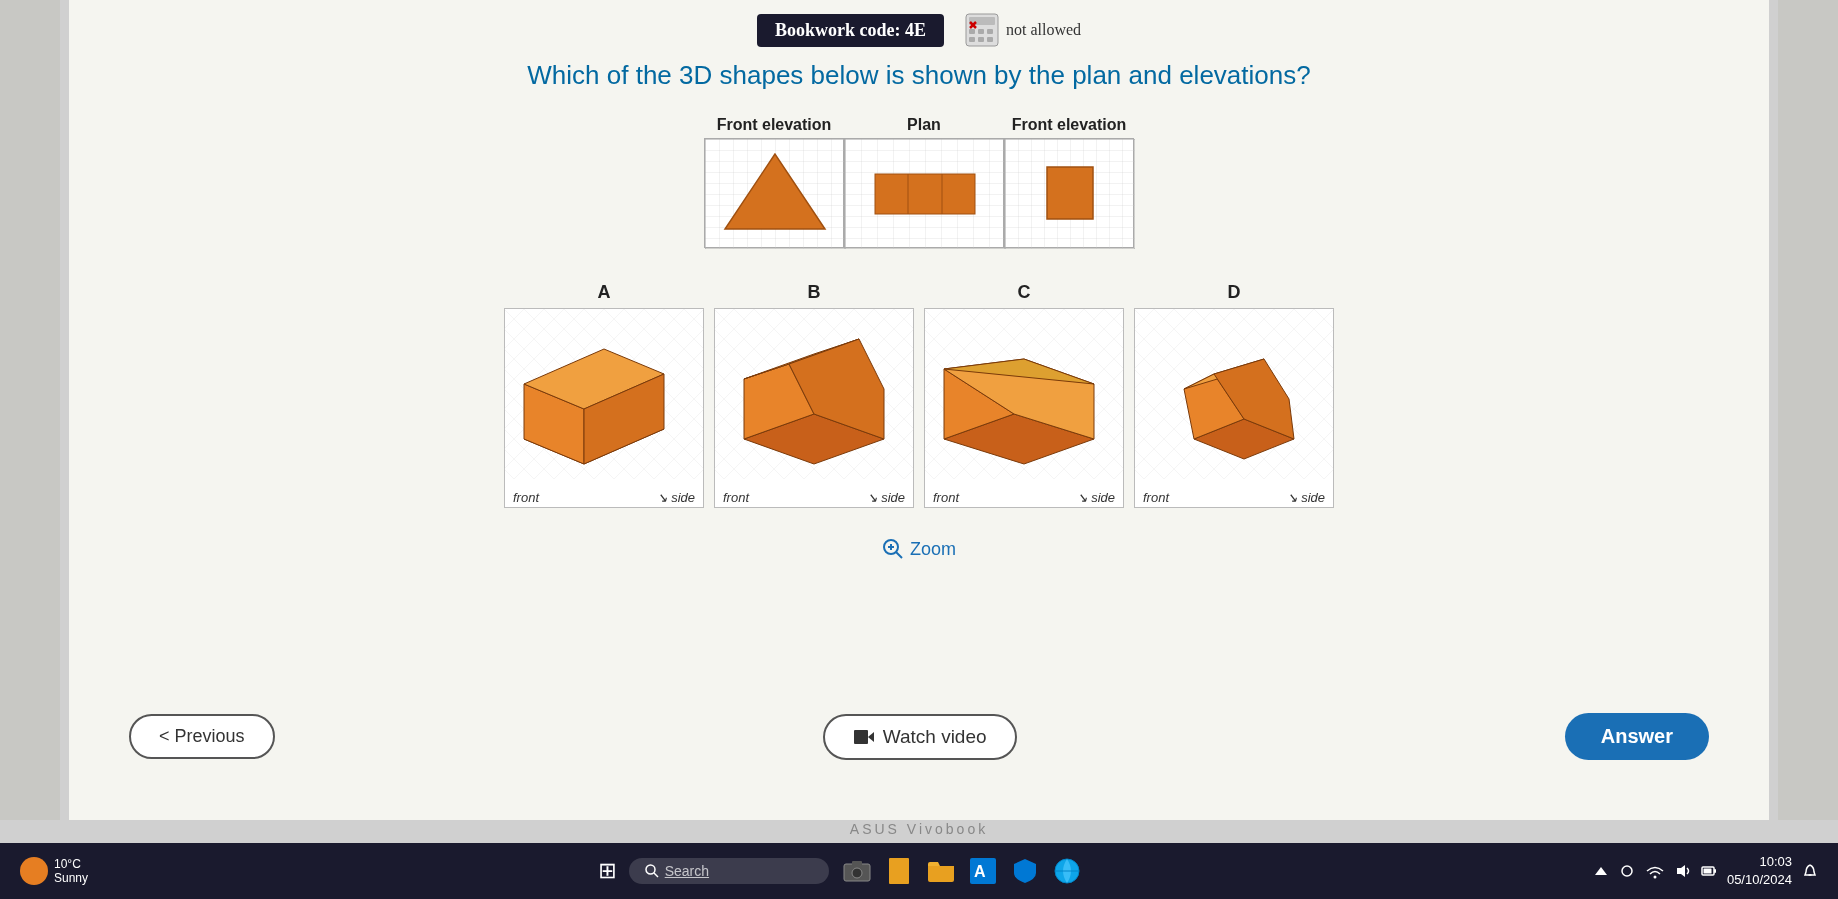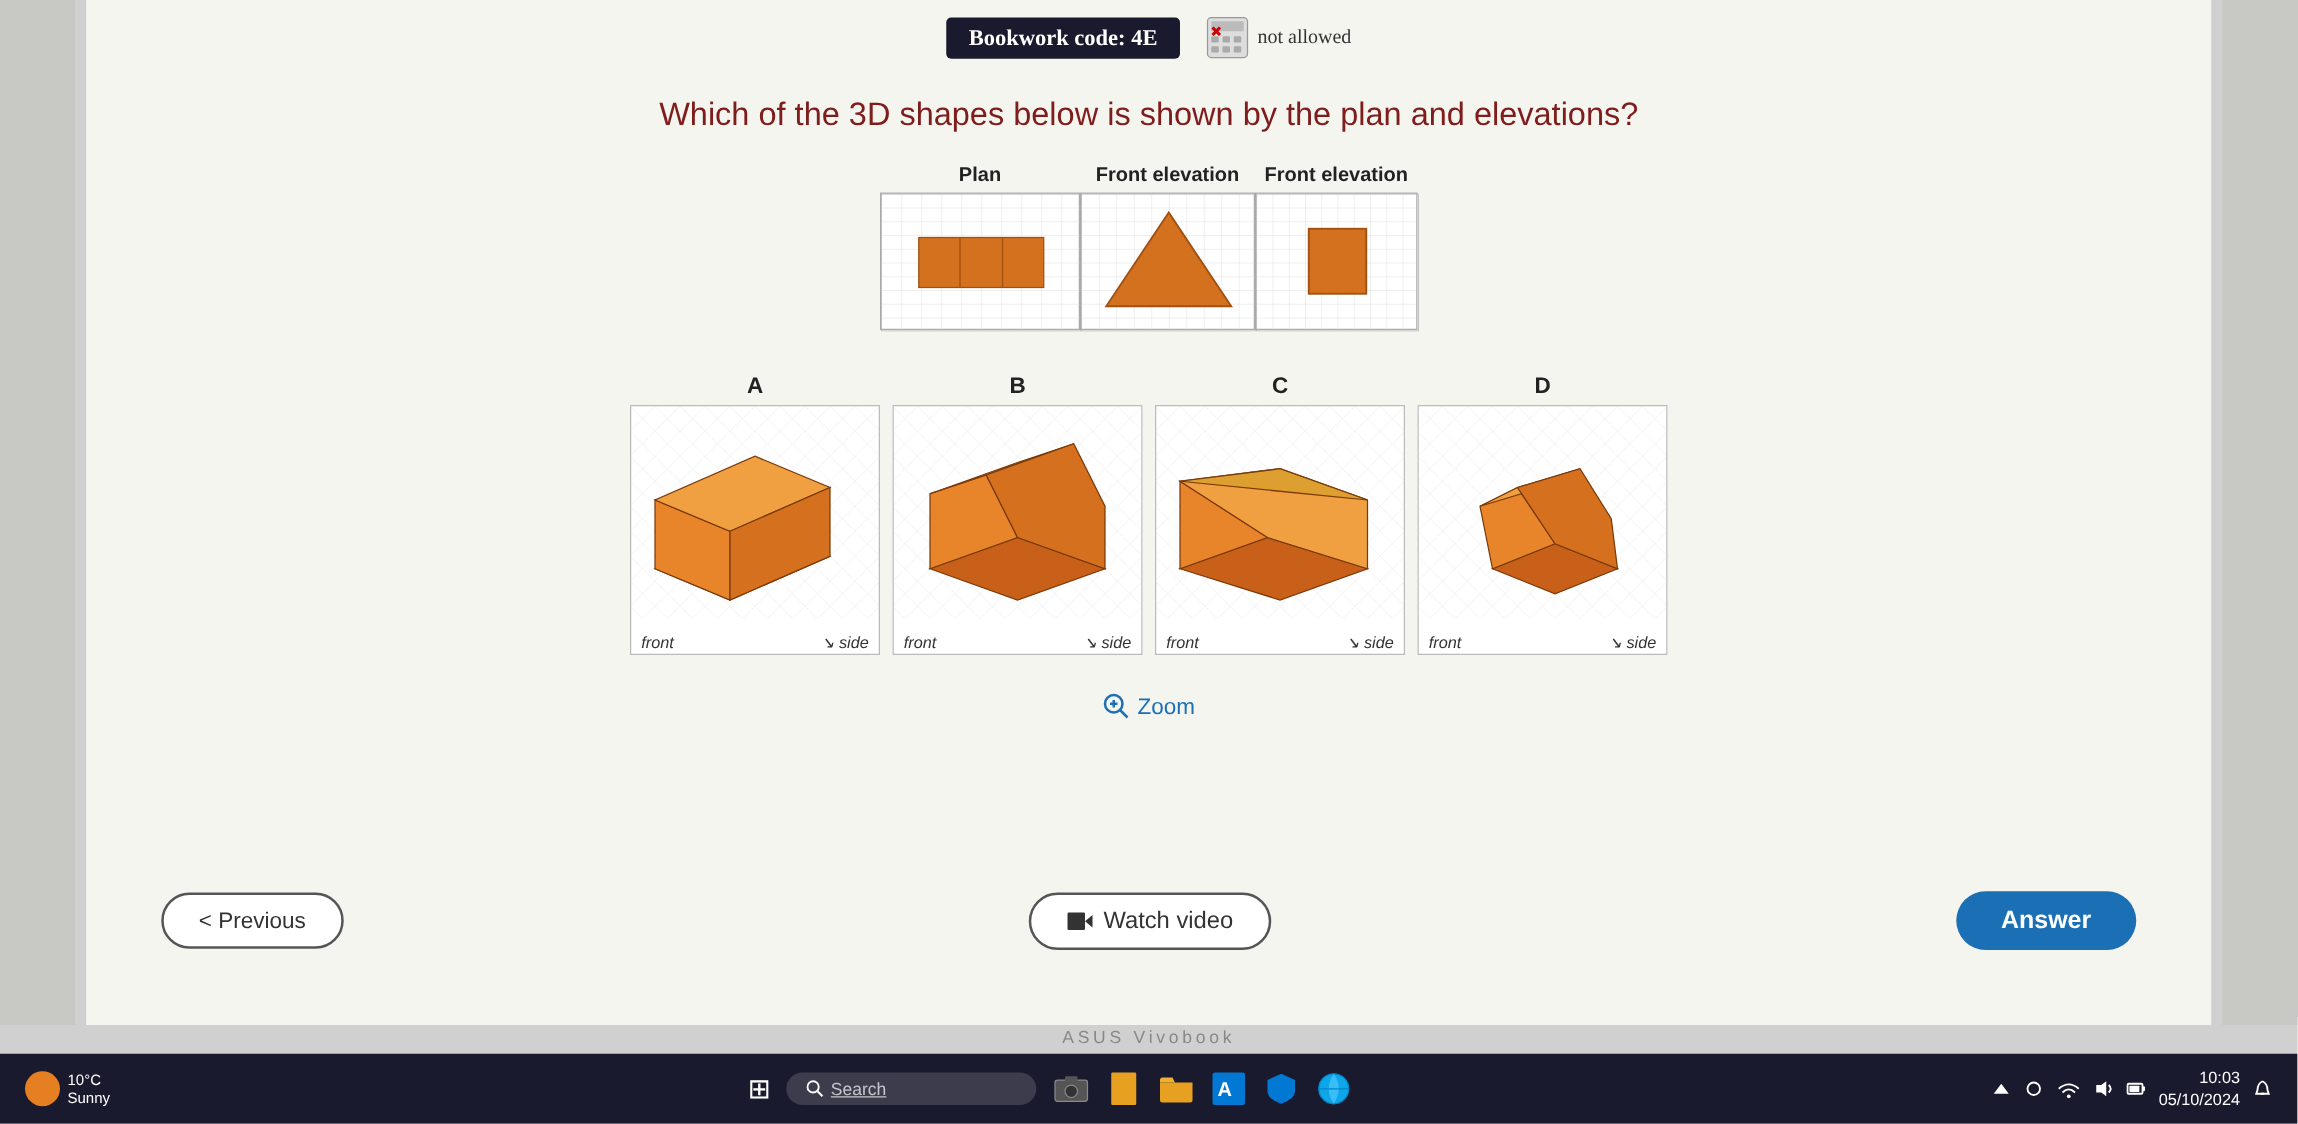--- a/index.html
+++ b/index.html
@@ -46,22 +46,22 @@
     .calculator-badge {
       display: flex;
       align-items: center;
       gap: 6px;
       font-size: 16px;
       color: #333;
     }
 
     .question-text {
       font-size: 26px;
-      color: #7f1d1d;
-      margin: 20px 0 25px 0;
+      color: #0369a1;
+      margin: 4px 0 25px 0;
     }
 
     .diagrams-section {
       display: flex;
       flex-direction: column;
       align-items: center;
       gap: 20px;
       width: 100%;
     }
 
@@ -356,53 +356,53 @@
       <span>not allowed</span>
     </div>
   </div>
 
   <div class="question-text">Which of the 3D shapes below is shown by the plan and elevations?</div>
 
   <div class="diagrams-section">
     <div class="elevation-row">
 
       <div class="diagram-wrapper">
-        <div class="diagram-label">Plan</div>
-        <div class="diagram-box plan-box">
-          <svg width="160" height="110">
-
-            <defs>
-              <pattern id="smallGrid" width="16" height="11" patternUnits="userSpaceOnUse">
-                <path d="M 16 0 L 0 0 0 11" fill="none" stroke="#ccc" stroke-width="0.5"></path>
-              </pattern>
-            </defs>
-            <rect width="160" height="110" fill="url(#smallGrid)"></rect>
-            <rect x="0" y="0" width="160" height="110" fill="none" stroke="#aaa" stroke-width="1"></rect>
-
-            <rect x="30" y="35" width="100" height="40" fill="#d4711e" stroke="#a05010" stroke-width="1"></rect>
-
-            <line x1="63" y1="35" x2="63" y2="75" stroke="#a05010" stroke-width="1"></line>
-            <line x1="97" y1="35" x2="97" y2="75" stroke="#a05010" stroke-width="1"></line>
-          </svg>
-        </div>
-      </div>
-
-      <div class="diagram-wrapper">
         <div class="diagram-label">Front elevation</div>
         <div class="diagram-box front-box">
           <svg width="140" height="110">
             <defs>
               <pattern id="smallGrid2" width="14" height="11" patternUnits="userSpaceOnUse">
                 <path d="M 14 0 L 0 0 0 11" fill="none" stroke="#ccc" stroke-width="0.5"></path>
               </pattern>
             </defs>
             <rect width="140" height="110" fill="url(#smallGrid2)"></rect>
             <rect x="0" y="0" width="140" height="110" fill="none" stroke="#aaa" stroke-width="1"></rect>
 
             <polygon points="70,15 20,90 120,90" fill="#d4711e" stroke="#a05010" stroke-width="1.5"></polygon>
+          </svg>
+        </div>
+      </div>
+
+      <div class="diagram-wrapper">
+        <div class="diagram-label">Plan</div>
+        <div class="diagram-box plan-box">
+          <svg width="160" height="110">
+
+            <defs>
+              <pattern id="smallGrid" width="16" height="11" patternUnits="userSpaceOnUse">
+                <path d="M 16 0 L 0 0 0 11" fill="none" stroke="#ccc" stroke-width="0.5"></path>
+              </pattern>
+            </defs>
+            <rect width="160" height="110" fill="url(#smallGrid)"></rect>
+            <rect x="0" y="0" width="160" height="110" fill="none" stroke="#aaa" stroke-width="1"></rect>
+
+            <rect x="30" y="35" width="100" height="40" fill="#d4711e" stroke="#a05010" stroke-width="1"></rect>
+
+            <line x1="63" y1="35" x2="63" y2="75" stroke="#a05010" stroke-width="1"></line>
+            <line x1="97" y1="35" x2="97" y2="75" stroke="#a05010" stroke-width="1"></line>
           </svg>
         </div>
       </div>
 
       <div class="diagram-wrapper">
         <div class="diagram-label">Front elevation</div>
         <div class="diagram-box side-box">
           <svg width="130" height="110">
             <defs>
               <pattern id="smallGrid3" width="13" height="11" patternUnits="userSpaceOnUse">

